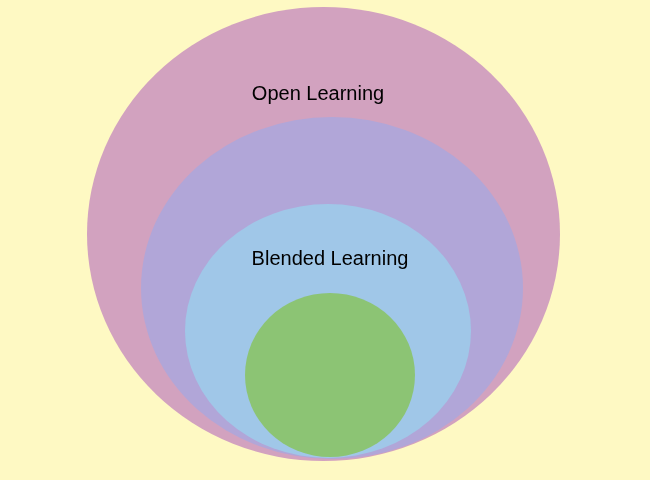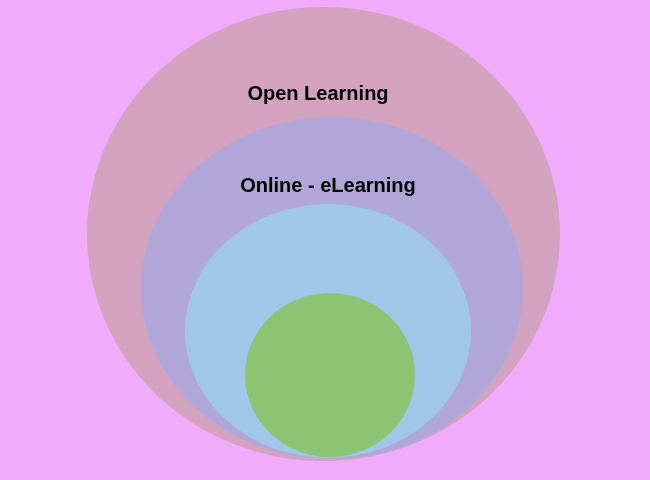--- a/index.html
+++ b/index.html
@@ -36,29 +36,29 @@
     white-space: nowrap;
   }
   .label0 { left: 318px; top: 93px; }
   .label1 { left: 328px; top: 185px; }
   .label2 { left: 330px; top: 258px; }
   .label3 { left: 331px; top: 375px; white-space: normal; width: 132px; }
 </style>
 </head>
 <body>
 
-<div class="canvas" style="background-color: #f0abfc; color: rgb(0, 0, 0); font-weight: bold;">
+<div class="canvas" style="background-color: #fef9c3; color: rgb(0, 0, 0);">
 
   <div class="ring ring0" style="background-color: rgb(210, 162, 191);"></div>
 
   <div class="ring ring1" style="background-color: rgb(177, 166, 216);"></div>
 
   <div class="ring ring2" style="background-color: rgb(160, 199, 232);"></div>
 
   <div class="ring ring3" style="background-color: rgb(140, 196, 116);"></div>
 
   <div class="label label0">Open Learning</div>
 
-  <div class="label label1">Online - eLearning</div>
 
+  <div class="label label2">Blended Learning</div>
 
 
 </div>
 
 </body></html>

